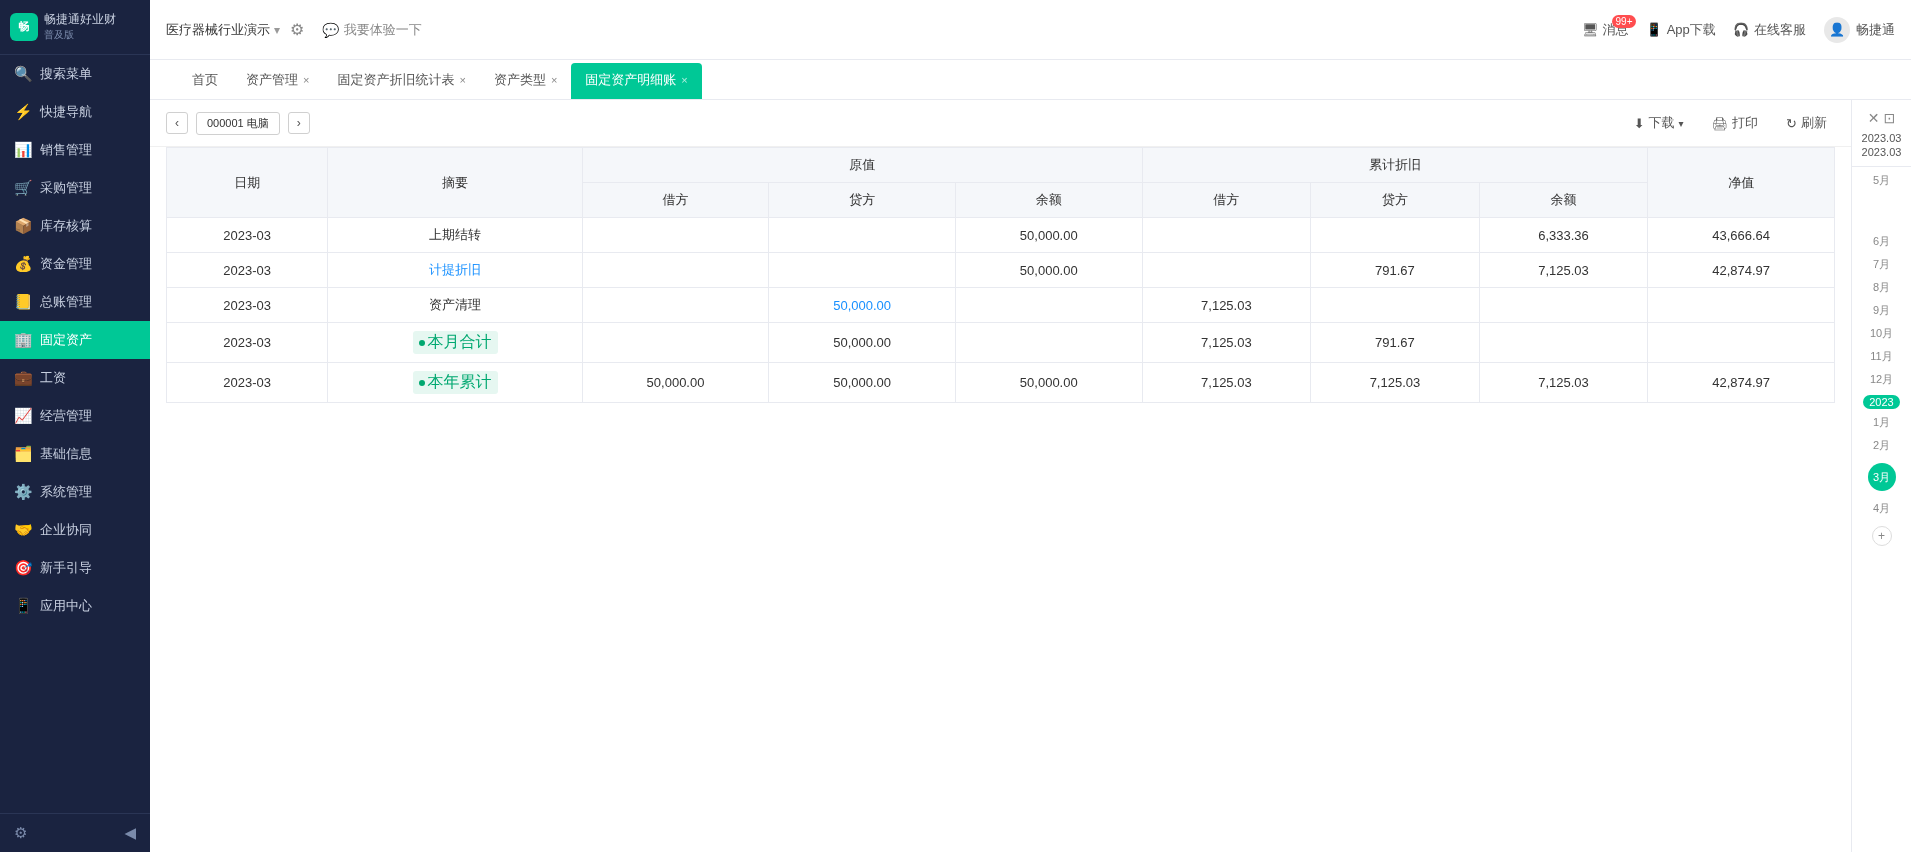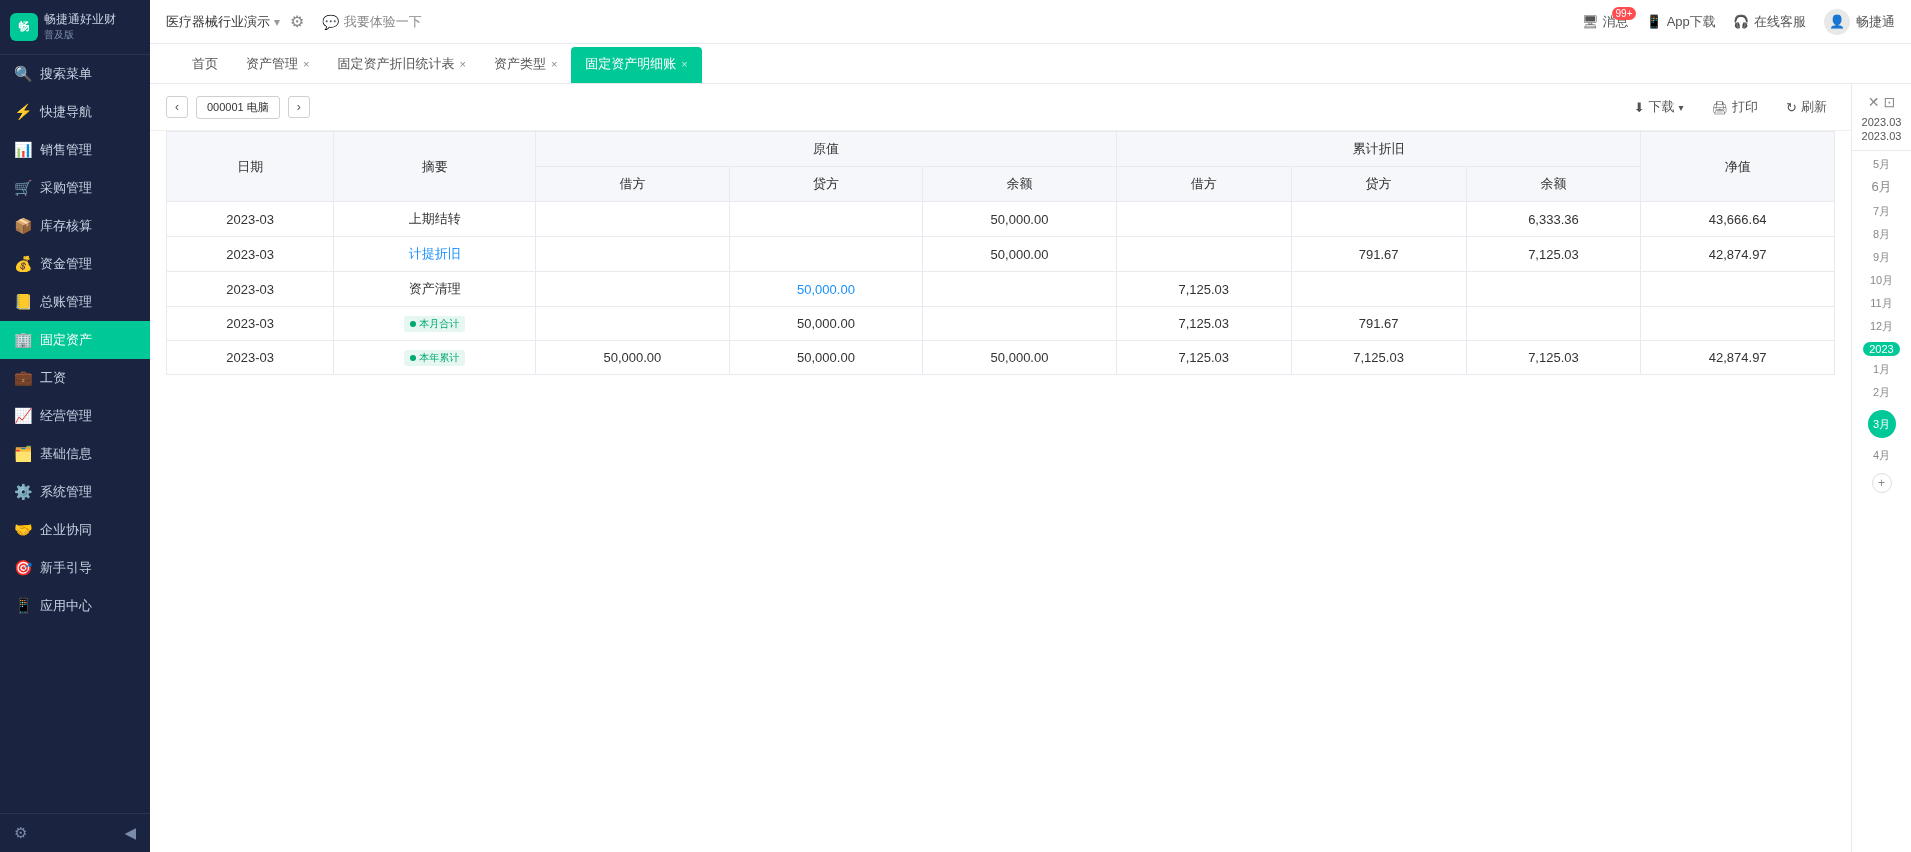--- a/index.html
+++ b/index.html
@@ -52,21 +52,21 @@
     .main {
       flex: 1;
       display: flex;
       flex-direction: column;
       height: 100%;
       overflow: hidden;
     }
 
     
     .topbar {
-      height: 44px;
+      height: 60px;
       background: white;
       display: flex;
       align-items: center;
       padding: 0 16px;
       border-bottom: 1px solid #e8eaf0;
       gap: 10px;
       flex-shrink: 0;
     }
     .topbar-company {
       display: flex; align-items: center; gap: 4px;
@@ -193,21 +193,21 @@
       padding: 8px 8px;
       border: 1px solid #e8eaf0;
       text-align: center;
       color: #333;
       white-space: nowrap;
     }
     .text-blue { color: #1890ff; }
     .tag-green {
       display: inline-flex; align-items: center; gap: 3px;
       background: #e6f7f1; color: #00a870; border-radius: 3px;
-      padding: 1px 6px; font-size: 10px;
+      padding: 1px 6px; font-size: 16px;
     }
     .tag-dot { width: 6px; height: 6px; border-radius: 50%; background: #00a870; display: inline-block; }
 
     
     .timeline-panel {
       width: 60px;
       background: white;
       border-left: 1px solid #e8eaf0;
       display: flex;
       flex-direction: column;
@@ -497,21 +497,21 @@
       <div class="timeline-panel-header">
         <div class="timeline-top-actions">
           <span class="timeline-icon-btn">✕</span>
           <span class="timeline-icon-btn">⊡</span>
         </div>
         <div style="font-size:11px;color:#555;">2023.03</div>
         <div style="font-size:11px;color:#555;">2023.03</div>
       </div>
 
       <div style="font-size:11px;color:#888;padding:6px 4px 2px;text-align:center;">5月</div>
-      <div style="font-size:13px;color:#888;padding:4px;text-align:center;">6月</div>
+      <div style="font-size:11px;color:#888;padding:4px;text-align:center;margin-top:40px;">6月</div>
       <div style="font-size:11px;color:#888;padding:4px;text-align:center;">7月</div>
       <div style="font-size:11px;color:#888;padding:4px;text-align:right;">8月</div>
       <div style="font-size:11px;color:#888;padding:4px;text-align:center;">9月</div>
       <div style="font-size:11px;color:#888;padding:4px;text-align:center;">10月</div>
       <div style="font-size:11px;color:#888;padding:4px;text-align:center;">11月</div>
       <div style="font-size:11px;color:#888;padding:4px;text-align:center;">12月</div>
 
       <div class="timeline-year-badge">2023</div>
 
       <div style="font-size:11px;color:#888;padding:4px;text-align:center;">1月</div>

